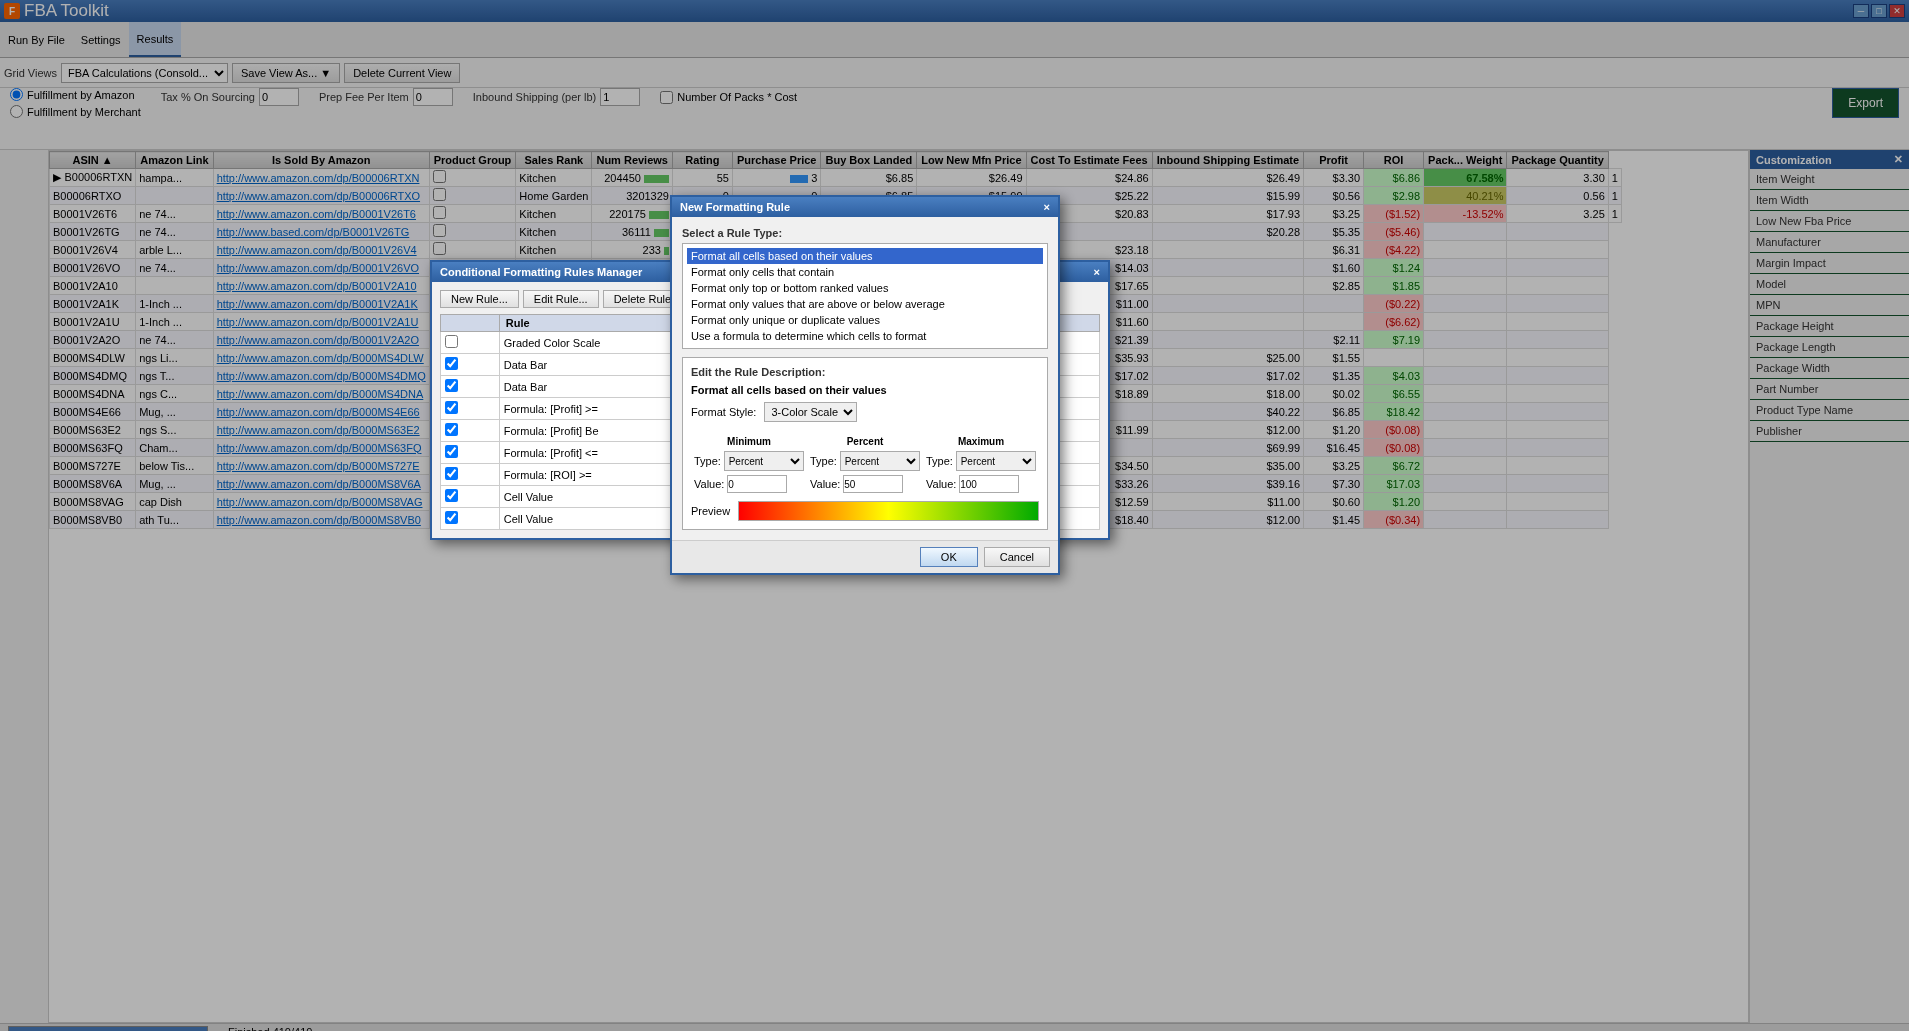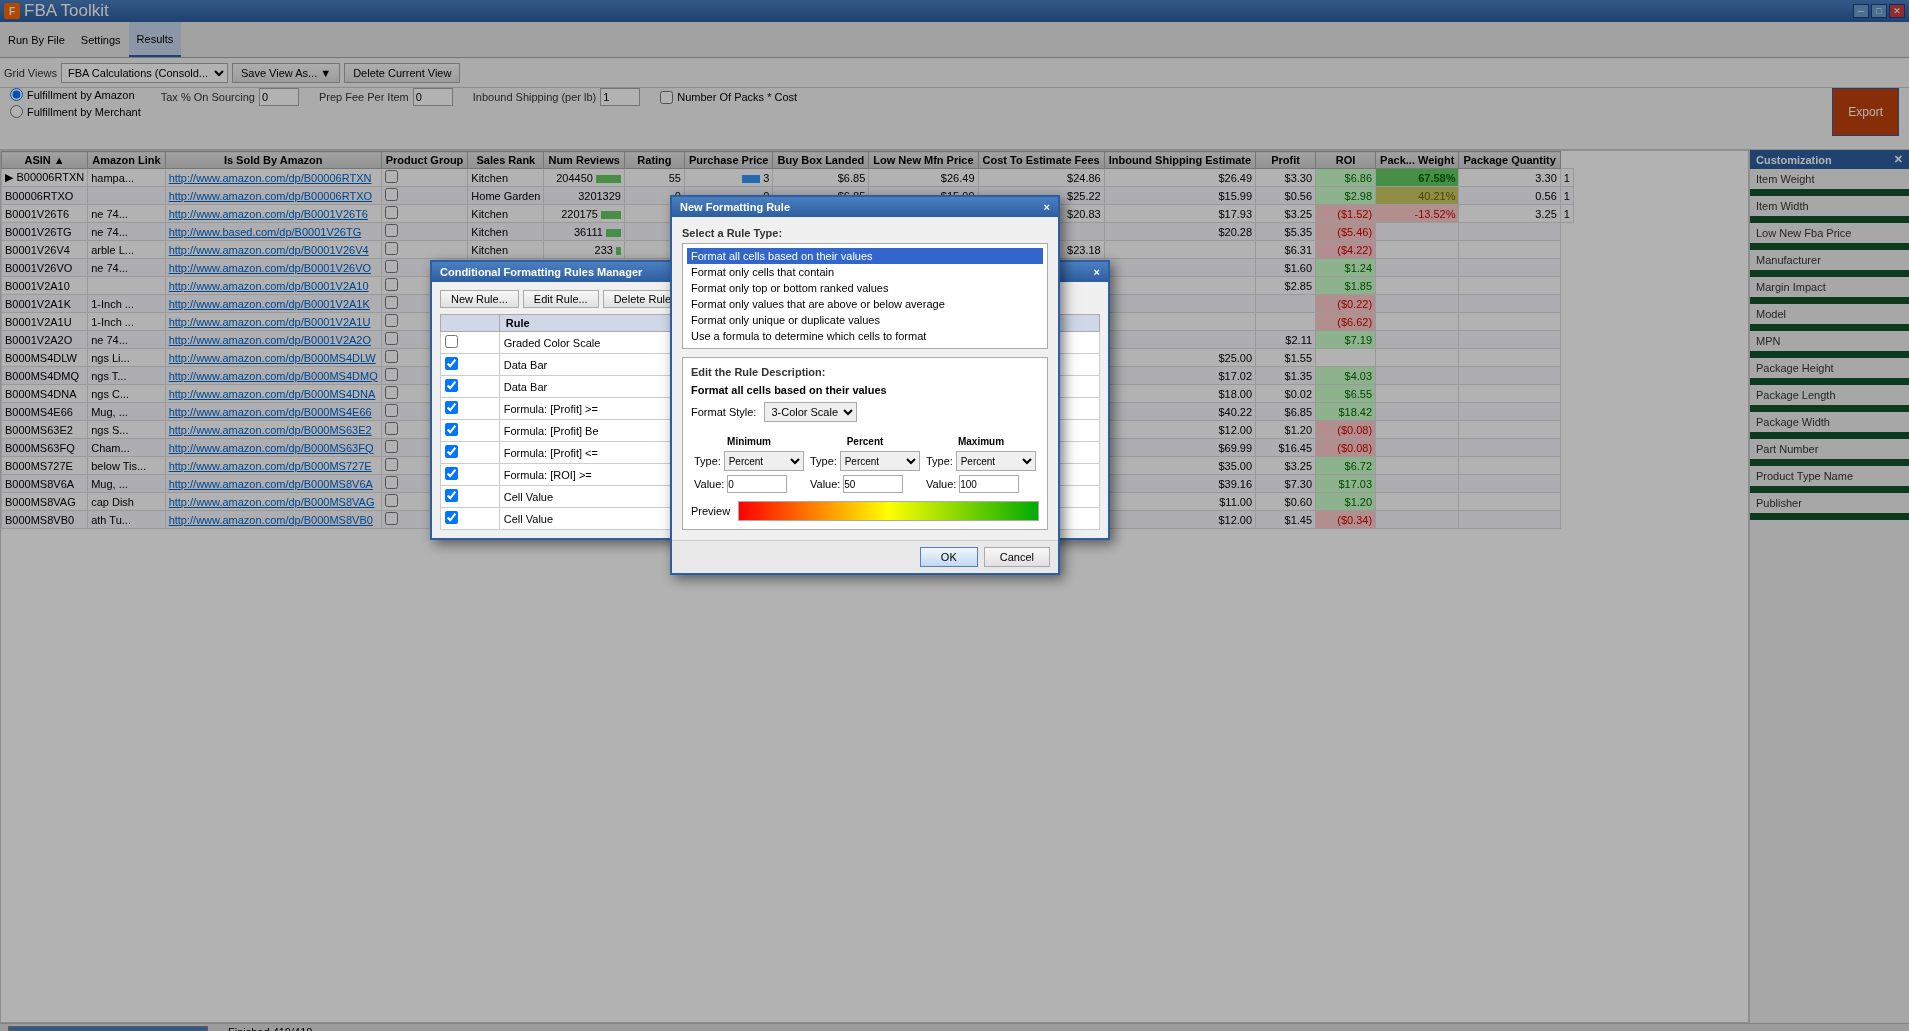--- a/index.html
+++ b/index.html
@@ -79,31 +79,31 @@
     }
     .radio-group { display: flex; flex-direction: column; gap: 4px; }
     .radio-item { display: flex; align-items: center; gap: 4px; cursor: pointer; }
     .options-fields { display: flex; gap: 20px; align-items: center; }
     .field-group { display: flex; align-items: center; gap: 4px; }
     .field-label { color: #333; }
     .field-input { width: 40px; height: 18px; border: 1px solid #aaa; padding: 0 2px; }
     .checkbox-item { display: flex; align-items: center; gap: 4px; }
     .export-btn {
       margin-left: auto;
-      height: 48px;
+      height: 30px;
       padding: 0 15px;
-      background: #c2410c;
+      background: #14532d;
       color: white;
       border: 1px solid #2d5fa0;
       cursor: pointer;
       font-size: 12px;
     }
 
     
-    .main-content { display: flex; height: calc(1031px - 22px - 24px - 30px - 62px - 20px); }
+    .main-content { display: flex; height: calc(1031px - 22px - 24px - 30px - 62px - 20px); padding-left: 48px; }
 
     
     .grid-container {
       flex: 1;
       overflow: auto;
       background: white;
       border: 1px solid #ccc;
     }
     .grid-table {
       border-collapse: collapse;
@@ -148,21 +148,21 @@
       background: #2d5fa0;
       color: white;
       padding: 3px 6px;
       font-weight: bold;
       display: flex;
       justify-content: space-between;
       align-items: center;
     }
     .right-panel-item {
       padding: 4px 6px;
-      border-bottom: 7px solid #14532d;
+      border-bottom: 1px solid #14532d;
       cursor: pointer;
       color: #333;
     }
 
     
     .status-bar {
       height: 16px;
       background: #e0e0e0;
       border-top: 1px solid #bbb;
       display: flex;

